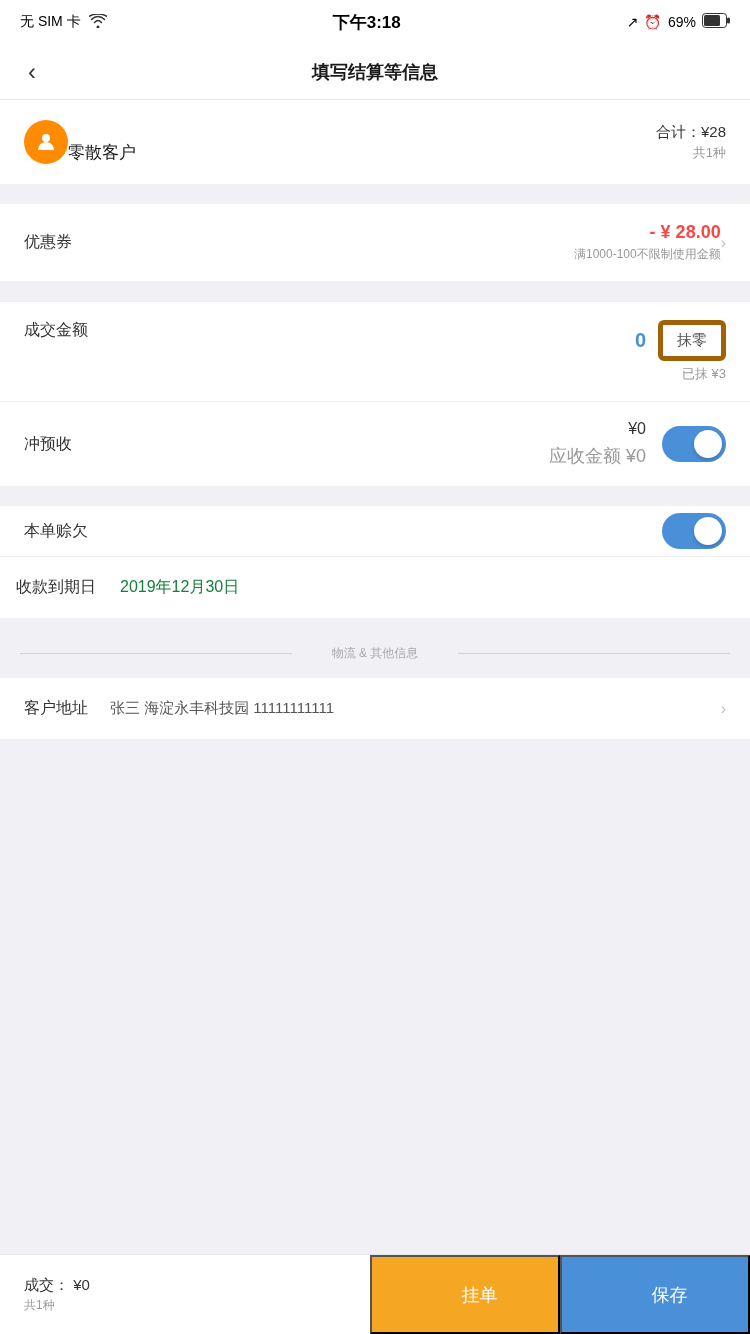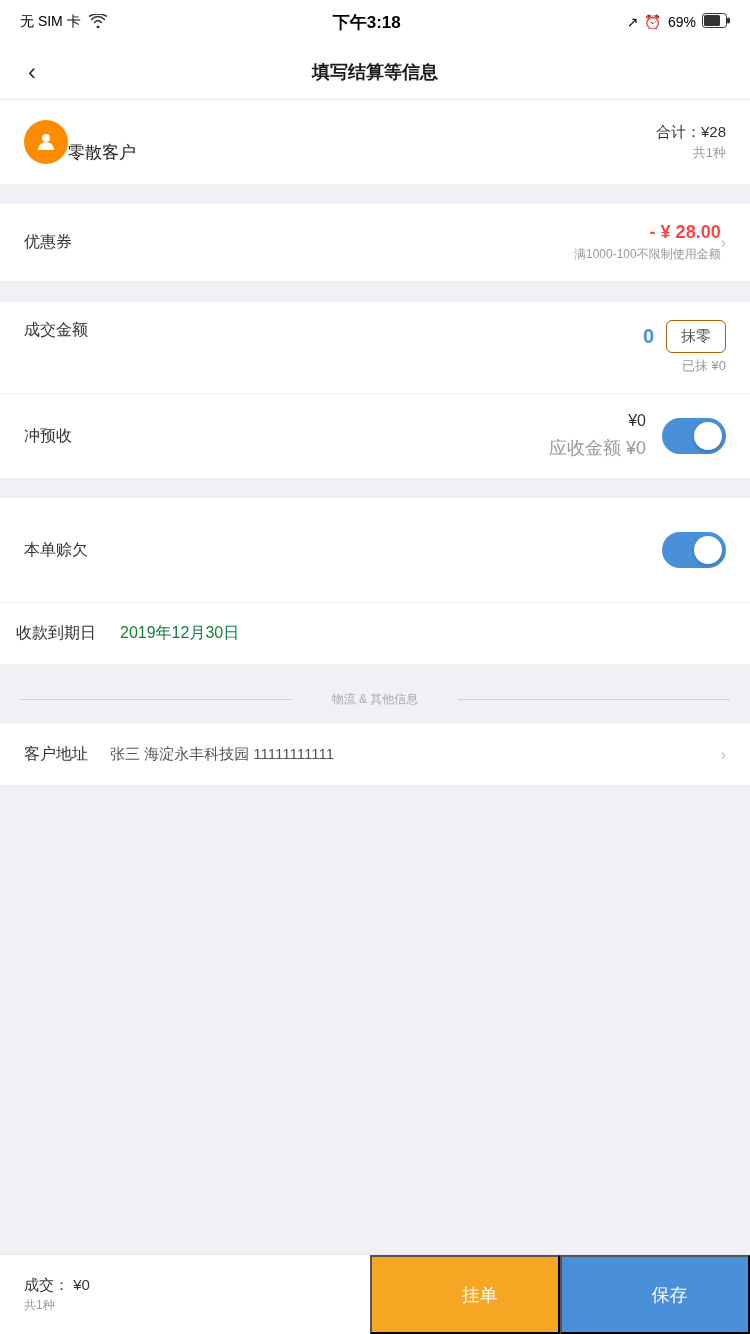--- a/index.html
+++ b/index.html
@@ -114,21 +114,21 @@
       padding: 18px 24px;
       display: flex;
       align-items: flex-start;
       justify-content: space-between;
       border-top: 1px solid #f0f0f0;
     }
     .amount-right-inner { display: flex; align-items: center; gap: 12px; }
     .amount-value { font-size: 20px; color: #4a90d9; font-weight: 600; }
     .amount-erased { font-size: 13px; color: #999; margin-top: 4px; text-align: right; }
     .round-btn {
-      border: 1px solid #a16207;
+      border: 5px solid #a16207;
       border-radius: 6px;
       padding: 6px 14px;
       font-size: 15px;
       color: #555;
       background: #fff;
       cursor: pointer;
     }
 
     
     .prepay-row {
@@ -161,21 +161,21 @@
       width: 28px;
       height: 28px;
       border-radius: 50%;
       background: #fff;
       box-shadow: 0 2px 4px rgba(0,0,0,0.2);
     }
 
     
     .debt-row {
       background: #fff;
-      padding: 34px 24px;
+      padding: 7px 24px;
       display: flex;
       align-items: center;
       justify-content: space-between;
     }
     .debt-label { font-size: 16px; color: #333; }
 
     
     .duedate-row {
       background: #fff;
       padding: 20px 16px;
@@ -323,21 +323,21 @@
 
   <div class="section">
 
     <div class="amount-row">
       <span class="row-label">成交金额</span>
       <div style="text-align:right;">
         <div class="amount-right-inner">
           <span class="amount-value">0</span>
           <button class="round-btn">抹零</button>
         </div>
-        <div class="amount-erased">已抹  ¥0</div>
+        <div class="amount-erased">已抹  ¥3</div>
       </div>
     </div>
 
     <div class="prepay-row">
       <span class="row-label">冲预收</span>
       <div class="prepay-right">
         <div class="prepay-amounts">
           <div class="prepay-value">¥0</div>
           <div class="prepay-receivable">应收金额 ¥0</div>
         </div>

